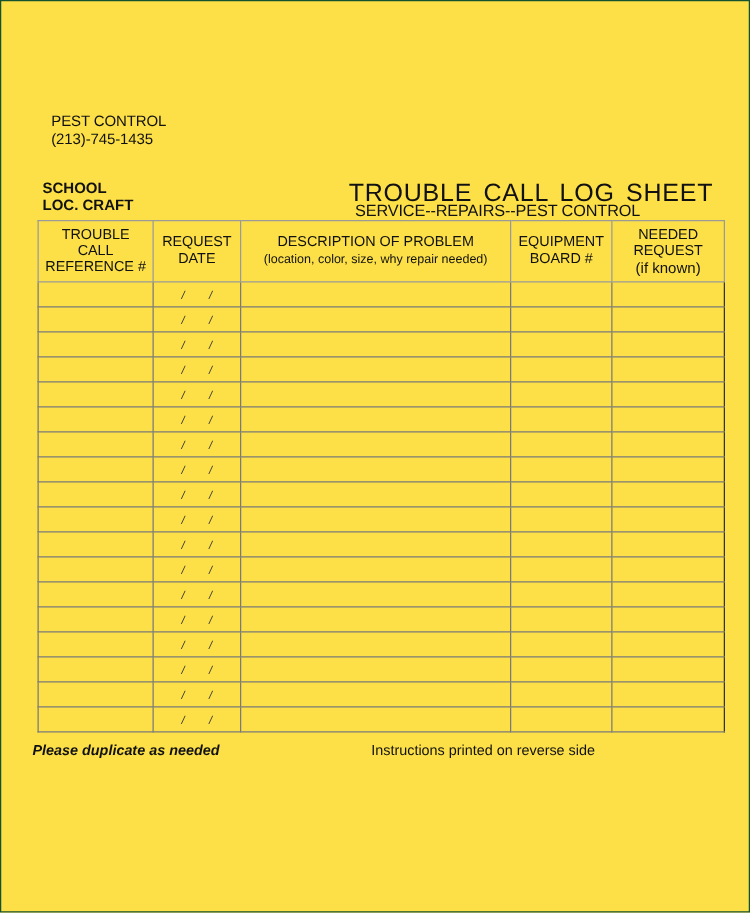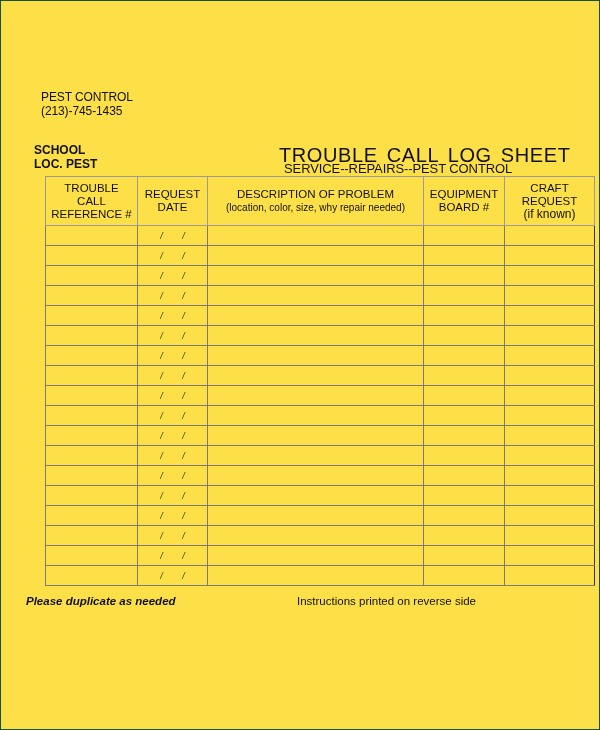--- a/index.html
+++ b/index.html
@@ -2,21 +2,21 @@
 <html><head>
 <meta charset="utf-8">
 <style>
   html, body { margin: 0; padding: 0; background: #ffffff; }
   body { width: 600px; height: 730px; position: relative; overflow: hidden; font-family: "Liberation Sans", sans-serif; color: #111; }
   .page { position: absolute; left: 0; top: 0; width: 598px; height: 728px; border: 1px solid #14532d; background: #fde047; }
   .org { position: absolute; left: 40px; top: 89px; font-size: 12px; line-height: 14px; letter-spacing: -0.1px; }
   .school { position: absolute; left: 33px; top: 142px; font-size: 12px; line-height: 14px; font-weight: bold; }
   .title { position: absolute; left: 278px; top: 143px; font-size: 20px; letter-spacing: 0.6px; word-spacing: 3px; }
   .subtitle { position: absolute; left: 283px; top: 160px; font-size: 13px; letter-spacing: -0.1px; }
-  table.log { position: absolute; left: 44px; top: 175px; border-collapse: collapse; table-layout: fixed; }
+  table.log { position: absolute; left: 29px; top: 175px; border-collapse: collapse; table-layout: fixed; }
   table.log th, table.log td { border: 1px solid #7a7a7a; padding: 0; text-align: center; font-weight: normal; }
   table.log th { height: 48px; font-size: 11.5px; line-height: 13px; color: #111; vertical-align: middle; }
   table.log td { height: 19px; font-size: 9px; color: #333; }
   table.log tr.hdr th { border-color: #9a9a9a; }
   table.log td.right-edge, table.log th.right-edge { border-right: 1.5px solid #333; }
   table.log tbody tr td { border-top: 1.5px solid #555; }
   .slashes span { display: inline-block; width: 22px; font-style: italic; }
   .foot-left { position: absolute; left: 25px; top: 594px; font-size: 11.5px; font-style: italic; font-weight: bold; }
   .foot-right { position: absolute; left: 296px; top: 594px; font-size: 11.5px; }
 </style>
@@ -25,21 +25,21 @@
 
 <div class="page">
 
   <div class="org">
     <div>PEST CONTROL</div>
     <div>(213)-745-1435</div>
   </div>
 
   <div class="school">
     <div>SCHOOL</div>
-    <div>LOC. PEST</div>
+    <div>LOC. CRAFT</div>
   </div>
 
   <div class="title">TROUBLE CALL LOG SHEET</div>
   <div class="subtitle">SERVICE--REPAIRS--PEST CONTROL</div>
 
   <table class="log">
     <colgroup>
       <col style="width:92px">
       <col style="width:70px">
       <col style="width:216px">
@@ -59,21 +59,21 @@
         </th>
         <th>
           <div>DESCRIPTION OF PROBLEM</div>
           <div style="font-size:10px">(location, color, size, why repair needed)</div>
         </th>
         <th>
           <div>EQUIPMENT</div>
           <div>BOARD #</div>
         </th>
         <th class="right-edge">
-          <div>CRAFT</div>
+          <div>NEEDED</div>
           <div>REQUEST</div>
           <div style="font-size:12px">(if known)</div>
         </th>
       </tr>
     </thead>
     <tbody id="log-body">
         <tr>
           <td></td>
           <td class="slashes"><span>/</span><span>/</span></td>
           <td></td>

